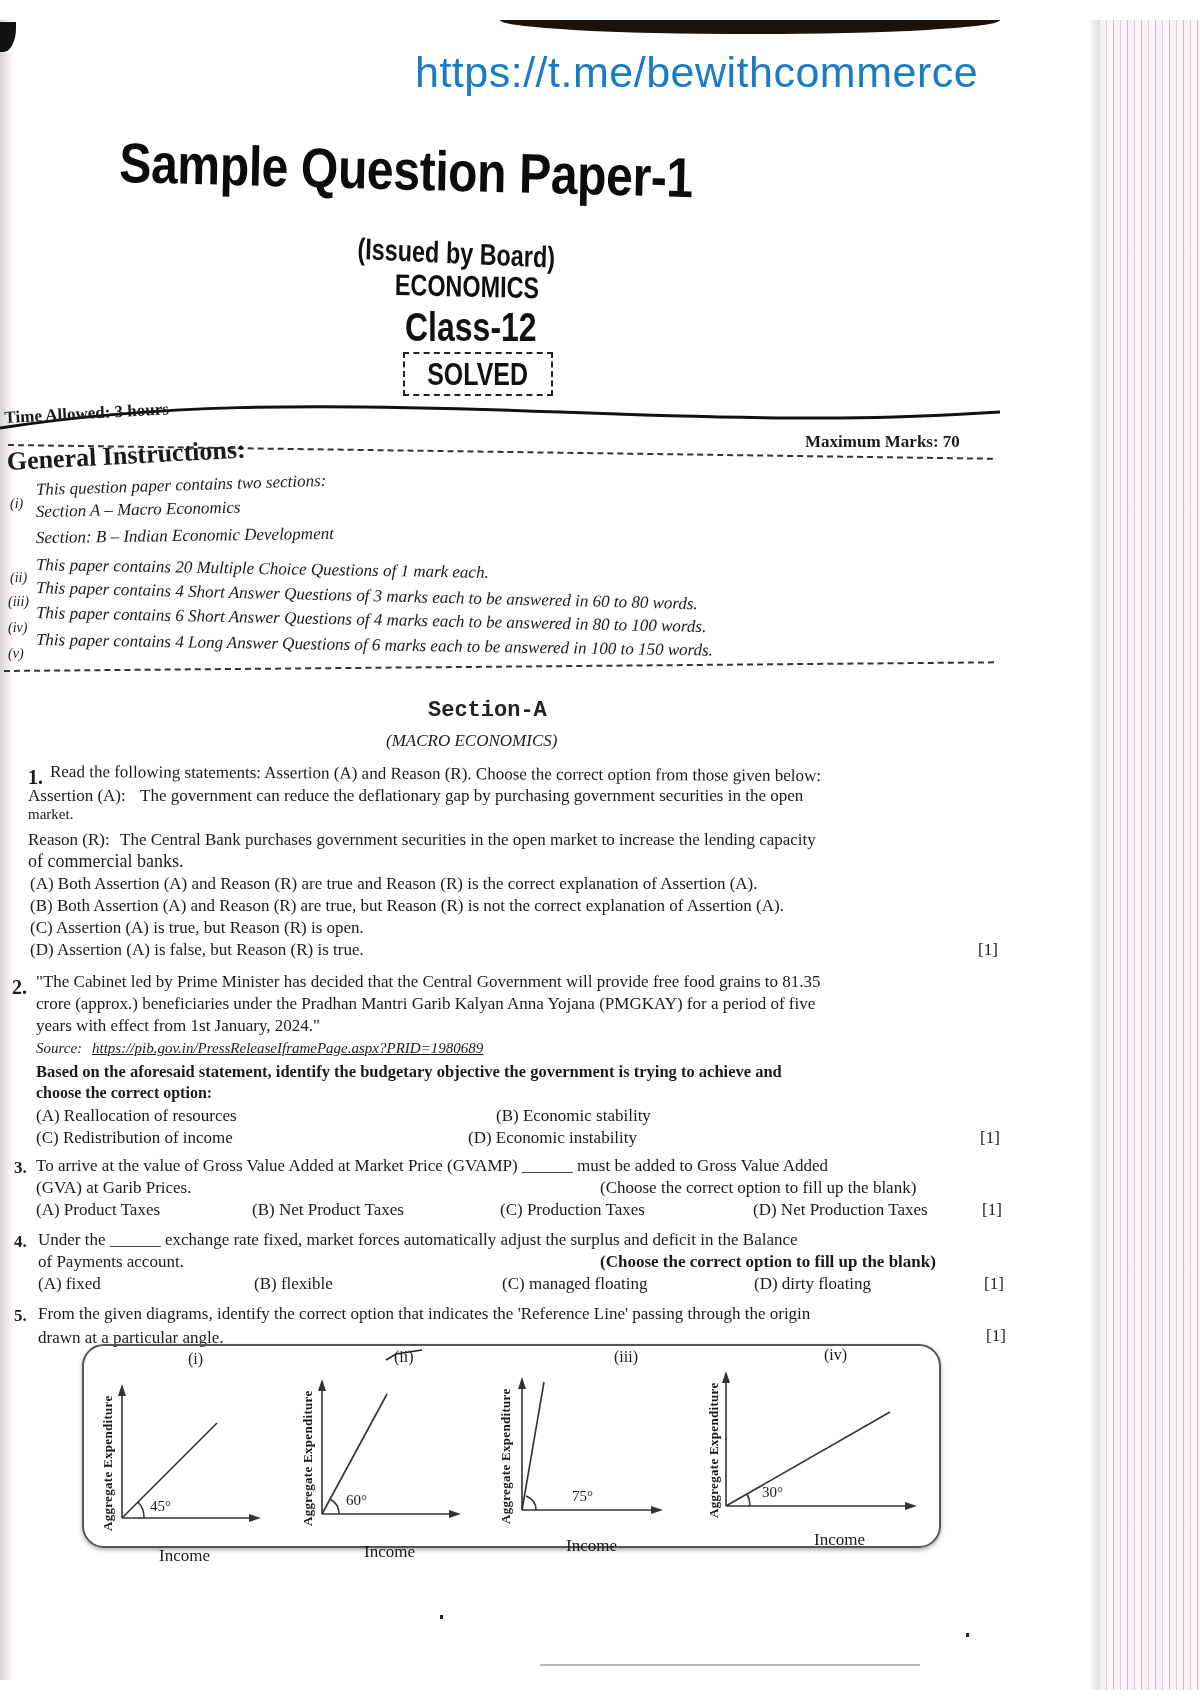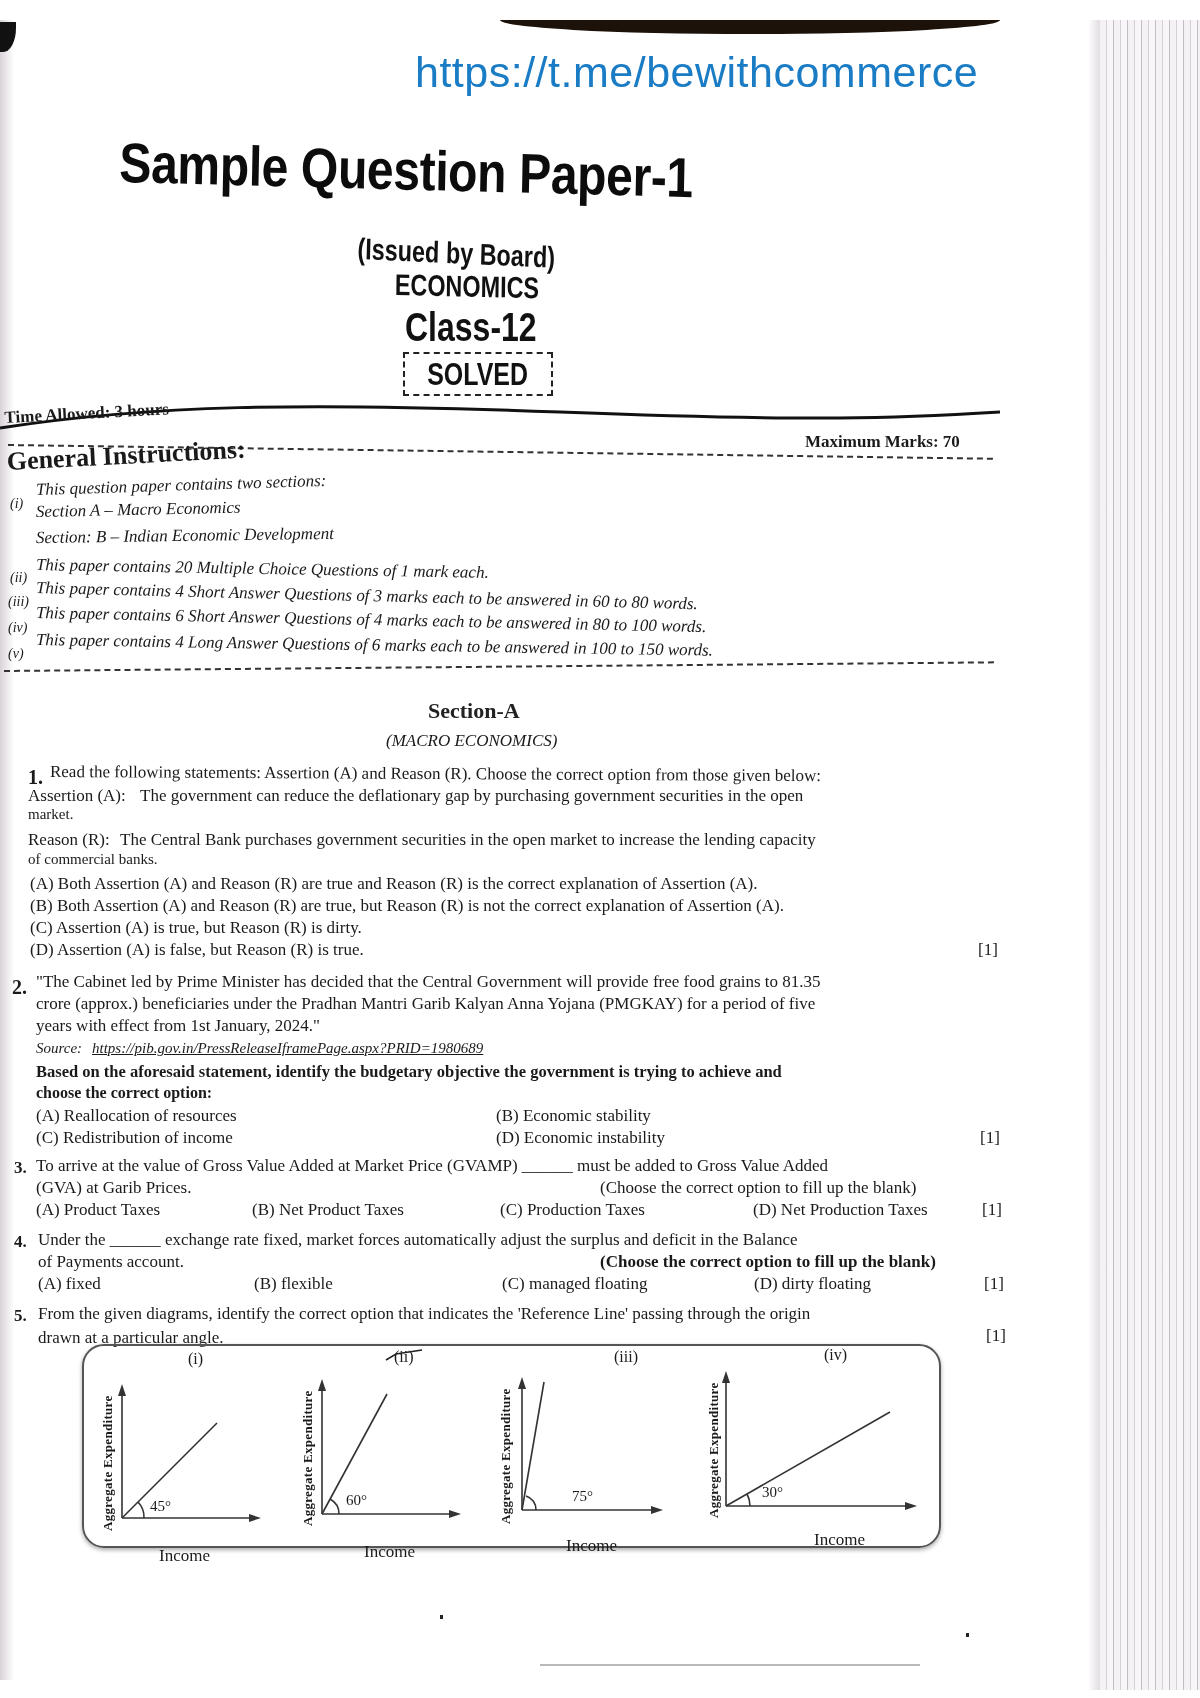--- a/index.html
+++ b/index.html
@@ -67,21 +67,21 @@
     position: absolute; left: 805px; top: 432px; font-size: 17px; font-weight: bold;
   }
   .dash { position: absolute; border-top: 2px dashed #333; }
   .gi-title {
     position: absolute; left: 6px; top: 447px; font-size: 26px; font-weight: bold;
     transform: rotate(-3deg); transform-origin: left top;
   }
   .gi-row { position: absolute; white-space: nowrap; font-style: italic; font-size: 17px; }
   .gi-num { position: absolute; font-style: italic; font-size: 14px; }
   .section-title {
-    position: absolute; left: 428px; top: 698px; font-family: Liberation Serif, serif;
+    position: absolute; left: 428px; top: 698px; font-family: Liberation Mono, monospace;
     font-size: 22px; font-weight: bold; color: #222;
   }
   .section-sub {
     position: absolute; left: 386px; top: 731px; font-style: italic; font-size: 17px;
   }
   .q { position: absolute; font-size: 17px; white-space: nowrap; }
   .qn { font-weight: bold; }
   .b { font-weight: bold; }
   .mark { position: absolute; font-size: 17px; }
   .src { font-style: italic; text-decoration: underline; font-size: 15px; text-align: center; }
@@ -150,41 +150,41 @@
 <div class="section-sub">(MACRO ECONOMICS)</div>
 
 <div>
   <span class="q qn" style="left:28px;top:766px;font-size:20px;">1.</span>
   <span class="q" style="left:50px;top:762px;transform:rotate(0.3deg);transform-origin:left;">Read the following statements: Assertion (A) and Reason (R). Choose the correct option from those given below:</span>
   <span class="q" style="left:28px;top:786px;">Assertion (A):</span>
   <span class="q" style="left:140px;top:786px;">The government can reduce the deflationary gap by purchasing government securities in the open</span>
   <span class="q" style="left:28px;top:806px;font-size:15px;">market.</span>
   <span class="q" style="left:28px;top:830px;">Reason (R):</span>
   <span class="q" style="left:120px;top:830px;">The Central Bank purchases government securities in the open market to increase the lending capacity</span>
-  <span class="q" style="left:28px;top:851px;font-size:15px;">of commercial banks.</span>
+  <span class="q" style="left:28px;top:851px;font-size:18px;">of commercial banks.</span>
   <span class="q" style="left:30px;top:874px;">(A) Both Assertion (A) and Reason (R) are true and Reason (R) is the correct explanation of Assertion (A).</span>
   <span class="q" style="left:30px;top:896px;">(B) Both Assertion (A) and Reason (R) are true, but Reason (R) is not the correct explanation of Assertion (A).</span>
-  <span class="q" style="left:30px;top:918px;">(C) Assertion (A) is true, but Reason (R) is dirty.</span>
+  <span class="q" style="left:30px;top:918px;">(C) Assertion (A) is true, but Reason (R) is open.</span>
   <span class="q" style="left:30px;top:940px;">(D) Assertion (A) is false, but Reason (R) is true.</span>
   <span class="mark" style="left:978px;top:940px;">[1]</span>
 </div>
 
 <div>
   <span class="q qn" style="left:12px;top:976px;font-size:20px;">2.</span>
   <span class="q" style="left:36px;top:972px;">"The Cabinet led by Prime Minister has decided that the Central Government will provide free food grains to 81.35</span>
   <span class="q" style="left:36px;top:994px;">crore (approx.) beneficiaries under the Pradhan Mantri Garib Kalyan Anna Yojana (PMGKAY) for a period of five</span>
   <span class="q" style="left:36px;top:1016px;">years with effect from 1st January, 2024."</span>
   <span class="q src" style="left:36px;top:1040px;font-style:italic;text-decoration:none;">Source:</span>
   <span class="q src" style="left:92px;top:1040px;">https://pib.gov.in/PressReleaseIframePage.aspx?PRID=1980689</span>
   <span class="q b" style="left:36px;top:1062px;font-size:16.5px;">Based on the aforesaid statement, identify the budgetary objective the government is trying to achieve and</span>
   <span class="q b" style="left:36px;top:1084px;font-size:16px;">choose the correct option:</span>
   <span class="q" style="left:36px;top:1106px;">(A) Reallocation of resources</span>
   <span class="q" style="left:496px;top:1106px;text-align:center;">(B) Economic stability</span>
   <span class="q" style="left:36px;top:1128px;">(C) Redistribution of income</span>
-  <span class="q" style="left:496px;top:1128px;">(D) Economic instability</span>
+  <span class="q" style="left:468px;top:1128px;">(D) Economic instability</span>
   <span class="mark" style="left:980px;top:1128px;">[1]</span>
 </div>
 
 <div>
   <span class="q qn" style="left:14px;top:1158px;">3.</span>
   <span class="q" style="left:36px;top:1156px;">To arrive at the value of Gross Value Added at Market Price (GVAMP) ______ must be added to Gross Value Added</span>
   <span class="q" style="left:36px;top:1178px;">(GVA) at Garib Prices.</span>
   <span class="q" style="left:600px;top:1178px;">(Choose the correct option to fill up the blank)</span>
   <span class="q" style="left:36px;top:1200px;">(A) Product Taxes</span>
   <span class="q" style="left:252px;top:1200px;">(B) Net Product Taxes</span>

